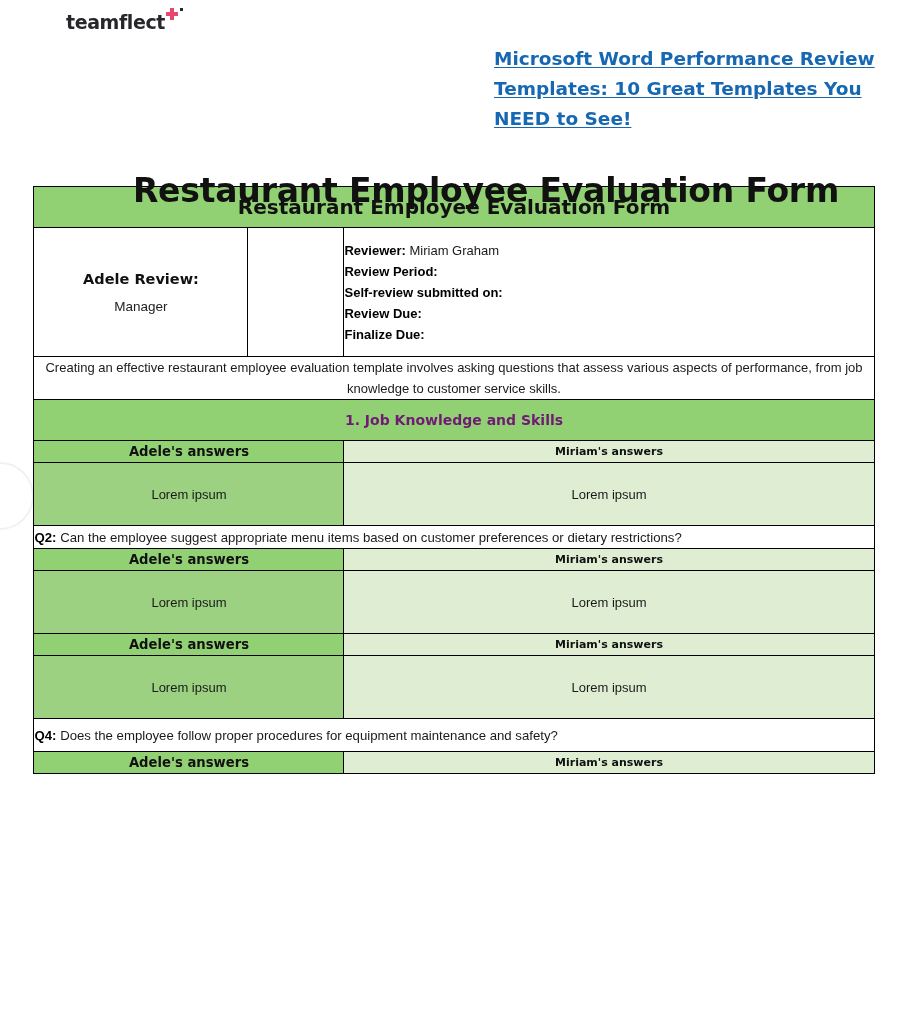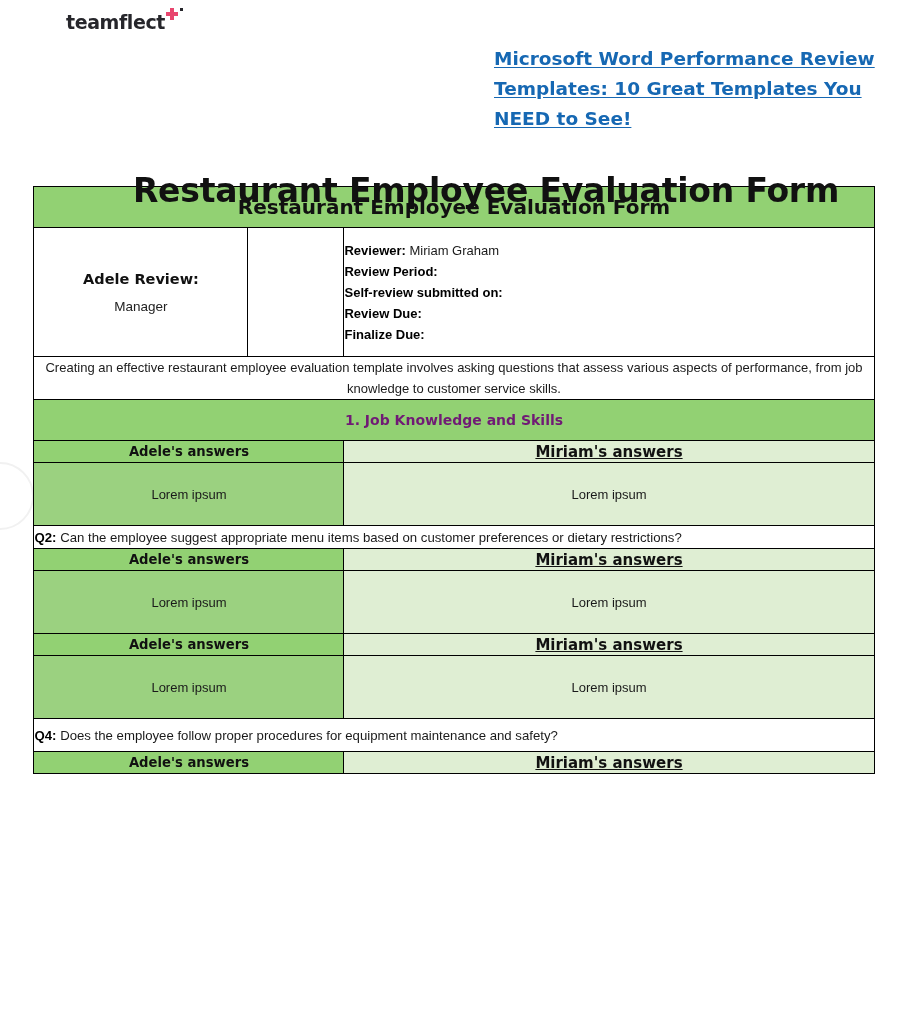--- a/index.html
+++ b/index.html
@@ -208,24 +208,23 @@
     font-weight: bold;
     font-size: 13.2px;
     height: 21px;
     color: #111;
   }
   .hdr-miriam {
     background: #dfeed3;
     text-align: center;
     font-family: "DejaVu Sans", sans-serif;
     font-weight: bold;
-    font-size: 15px;
+    font-size: 11px;
     height: 21px;
     color: #111;
-    text-decoration: underline;
   }
   .ans-adele {
     background: #9bd180;
     text-align: center;
     font-size: 13px;
     height: 62px;
     color: #1a1a1a;
   }
   .ans-miriam {
     background: #dfeed3;

